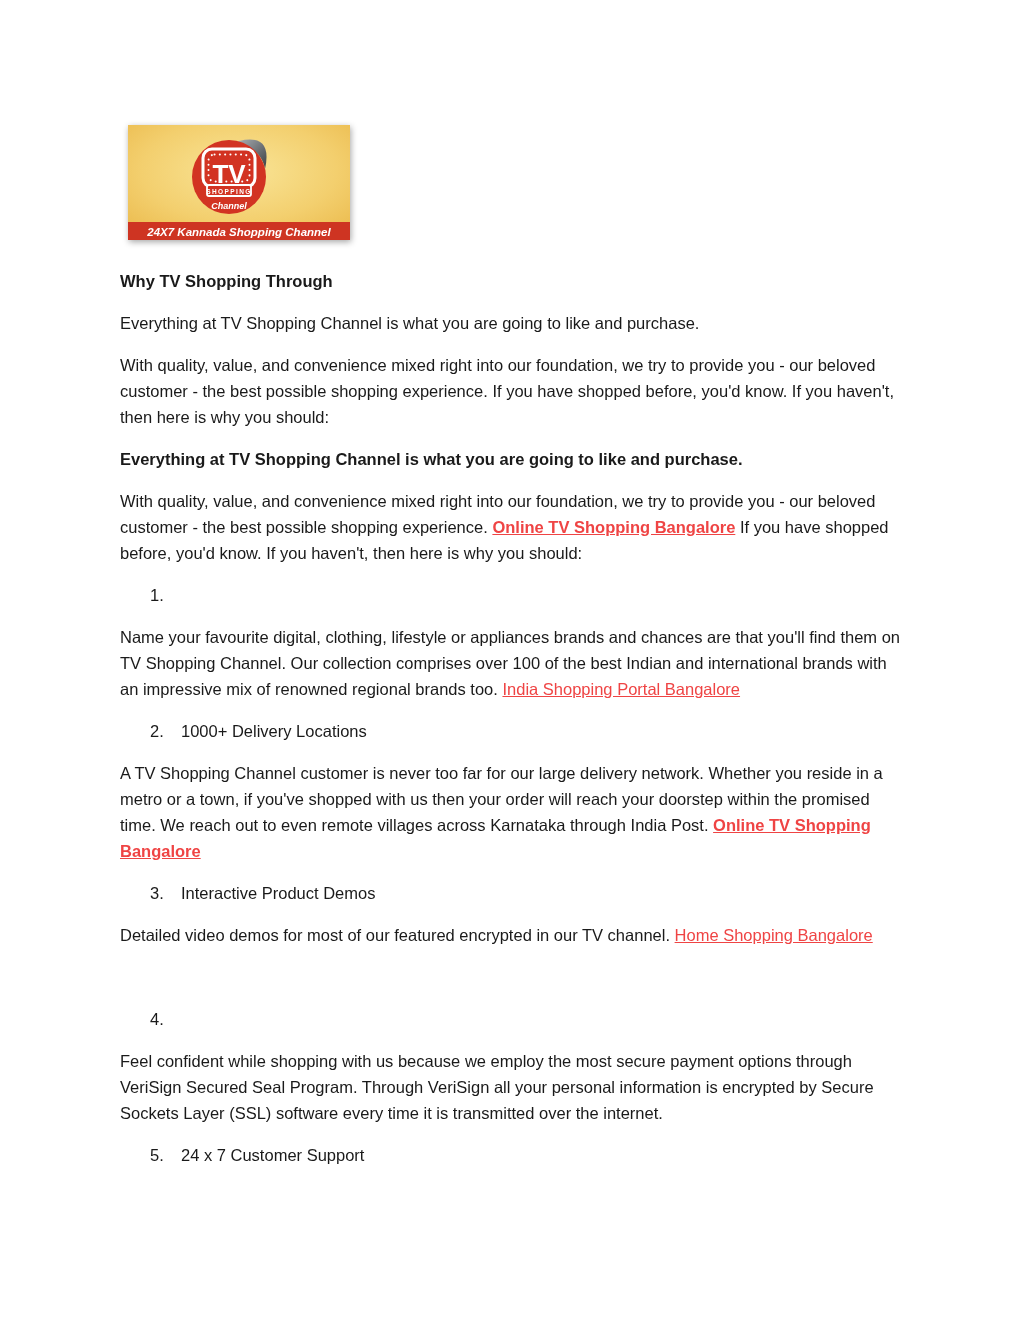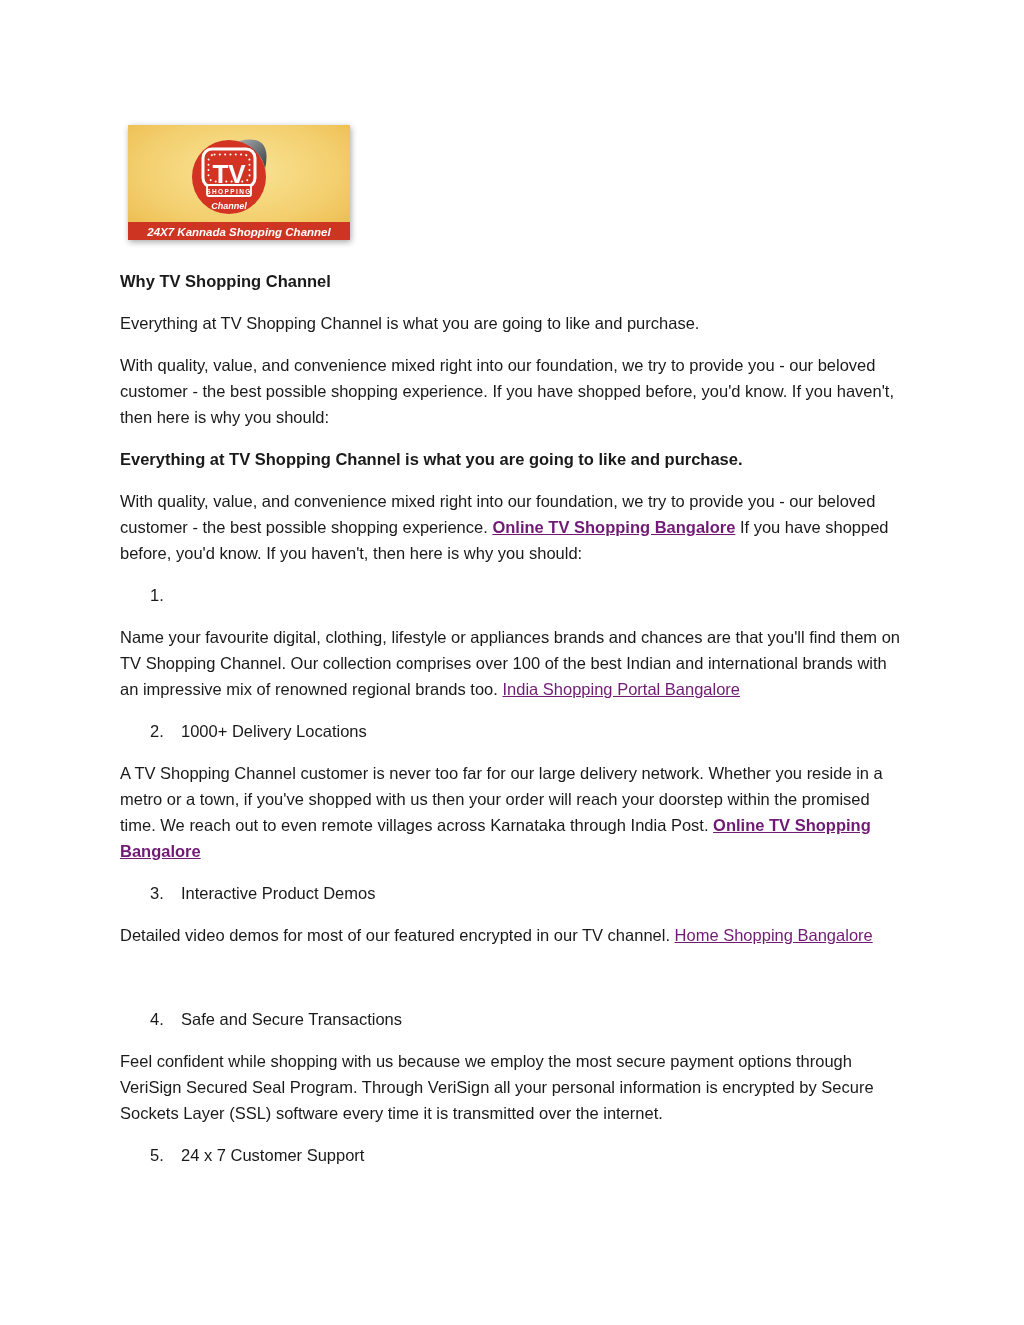--- a/index.html
+++ b/index.html
@@ -43,21 +43,21 @@
     font-size: 16.5px;
     line-height: 26px;
     margin: 0 0 16px 0;
     padding-left: 30px;
   }
   .list-item .num {
     width: 31px;
     flex: 0 0 31px;
   }
   a.doclink {
-    color: #701a75;
+    color: #ef4444;
     text-decoration: underline;
     cursor: pointer;
   }
   a.doclink.b { font-weight: bold; }
   .spacer-line { height: 42px; }
 </style>
 </head>
 <body>
 
 <div class="doc">
@@ -90,21 +90,21 @@
         <rect x="-20.5" y="-22.5" width="41" height="27" rx="6" fill="none" stroke="#ffffff" stroke-width="2" stroke-dasharray="0.1 5.2" stroke-linecap="round"></rect>
         <text x="0" y="5.5" text-anchor="middle" font-size="26" font-weight="bold" fill="#ffffff">TV</text>
 
         <rect x="-22" y="8" width="44" height="11" rx="2" fill="#d23322" stroke="#ffffff" stroke-width="1.8"></rect>
         <text x="0" y="16.5" text-anchor="middle" font-size="6.5" font-weight="bold" letter-spacing="1.4" fill="#ffffff">SHOPPING</text>
         <text x="0" y="31.5" text-anchor="middle" font-size="9" font-weight="bold" font-style="italic" fill="#ffffff">Channel</text>
       </g>
     </svg>
   </div>
 
-  <div class="h-bold h-top">Why TV Shopping Channel</div>
+  <div class="h-bold h-top">Why TV Shopping Through</div>
 
   <p class="body-para">Everything at TV Shopping Channel is what you are going to like and purchase.</p>
 
   <p class="body-para">With quality, value, and convenience mixed right into our foundation, we try to provide you - our beloved customer - the best possible shopping experience. If you have shopped before, you'd know. If you haven't, then here is why you should:</p>
 
   <div class="h-bold">Everything at TV Shopping Channel is what you are going to like and purchase.</div>
 
   <p class="body-para"><span>With quality, value, and convenience mixed right into our foundation, we try to provide you - our beloved customer - the best possible shopping experience. </span><a class="doclink b" href="#">Online TV Shopping Bangalore</a><span> If you have shopped before, you'd know. If you haven't, then here is why you should:</span></p>
 
   <div class="list-item">
@@ -124,21 +124,20 @@
     <span class="num">3.</span>
     <span>Interactive Product Demos</span>
   </div>
 
   <p class="body-para"><span>Detailed video demos for most of our featured encrypted in our TV channel. </span><a class="doclink" href="#">Home Shopping Bangalore</a></p>
 
   <div class="spacer-line"></div>
 
   <div class="list-item">
     <span class="num">4.</span>
-    <span>Safe and Secure Transactions</span>
   </div>
 
   <p class="body-para">Feel confident while shopping with us because we employ the most secure payment options through VeriSign Secured Seal Program. Through VeriSign all your personal information is encrypted by Secure Sockets Layer (SSL) software every time it is transmitted over the internet.</p>
 
   <div class="list-item">
     <span class="num">5.</span>
     <span>24 x 7 Customer Support</span>
   </div>
 
 </div>

